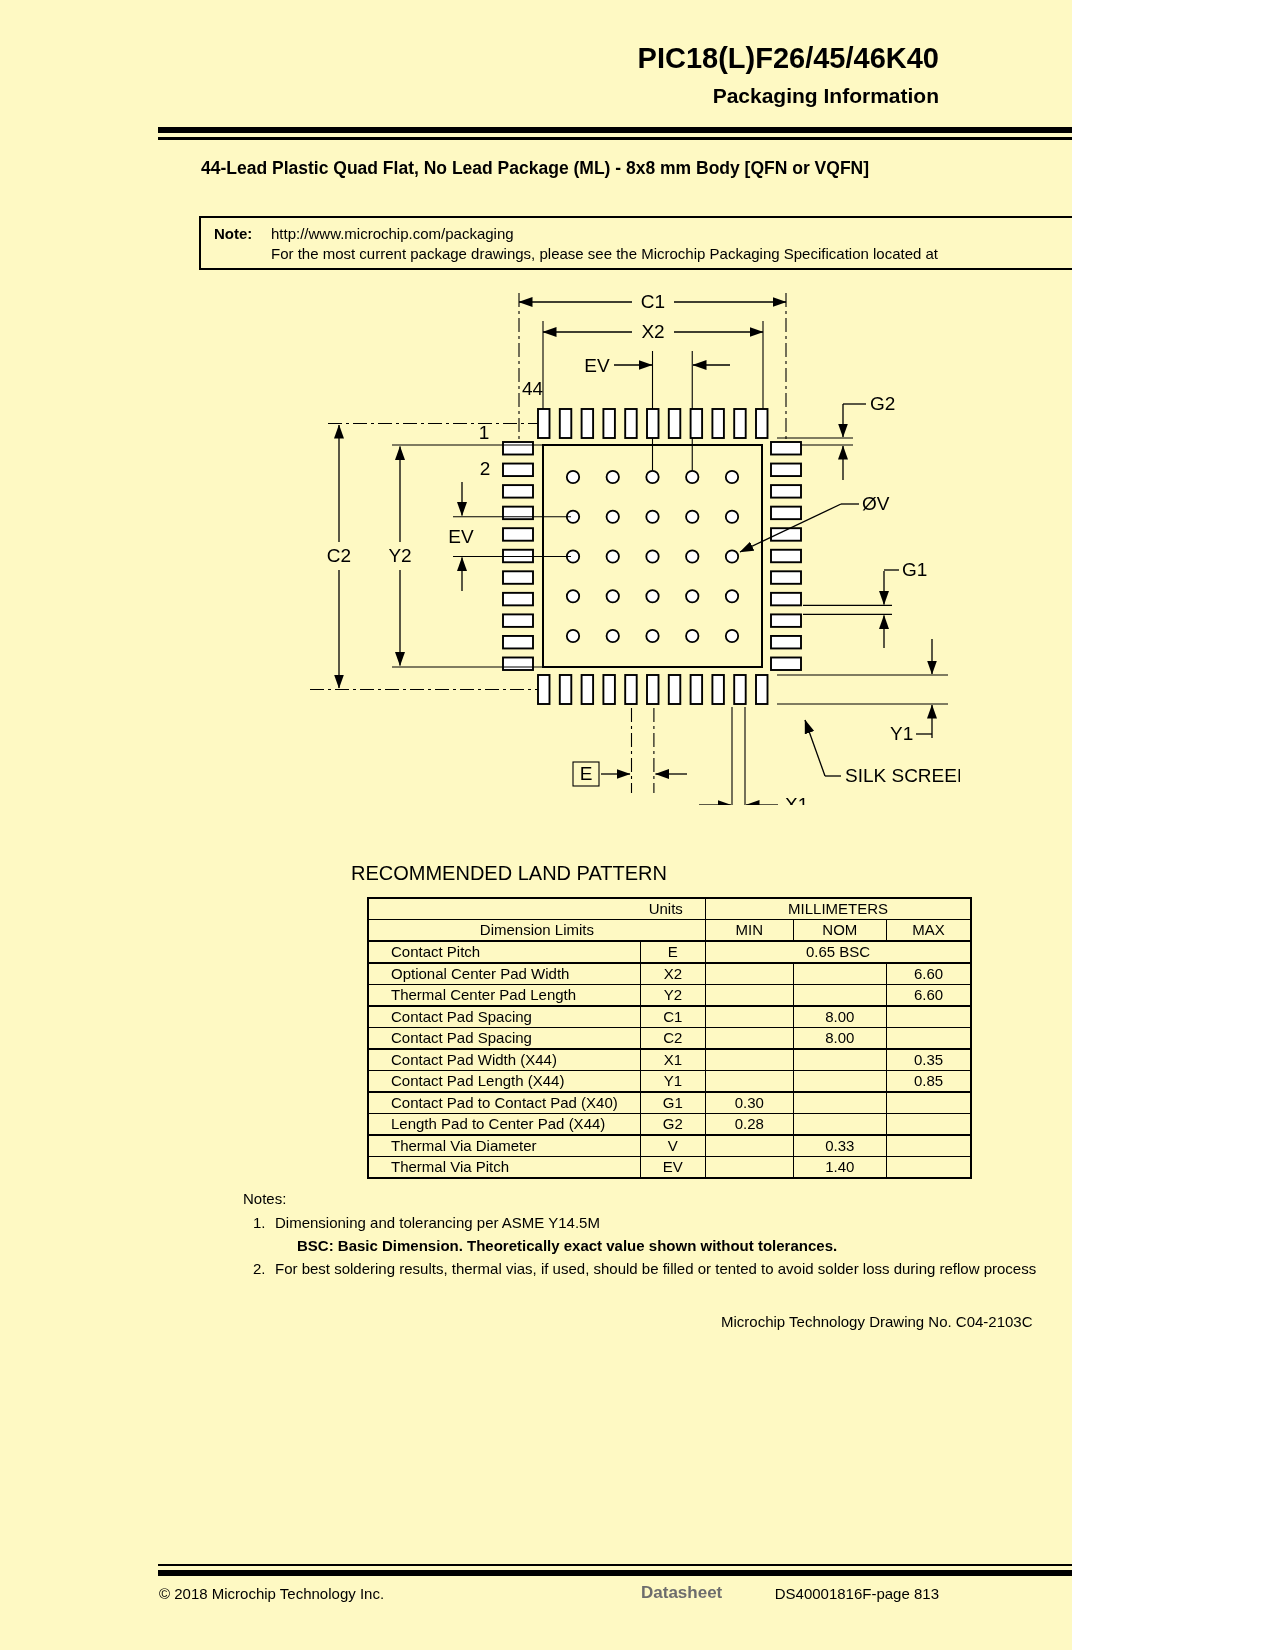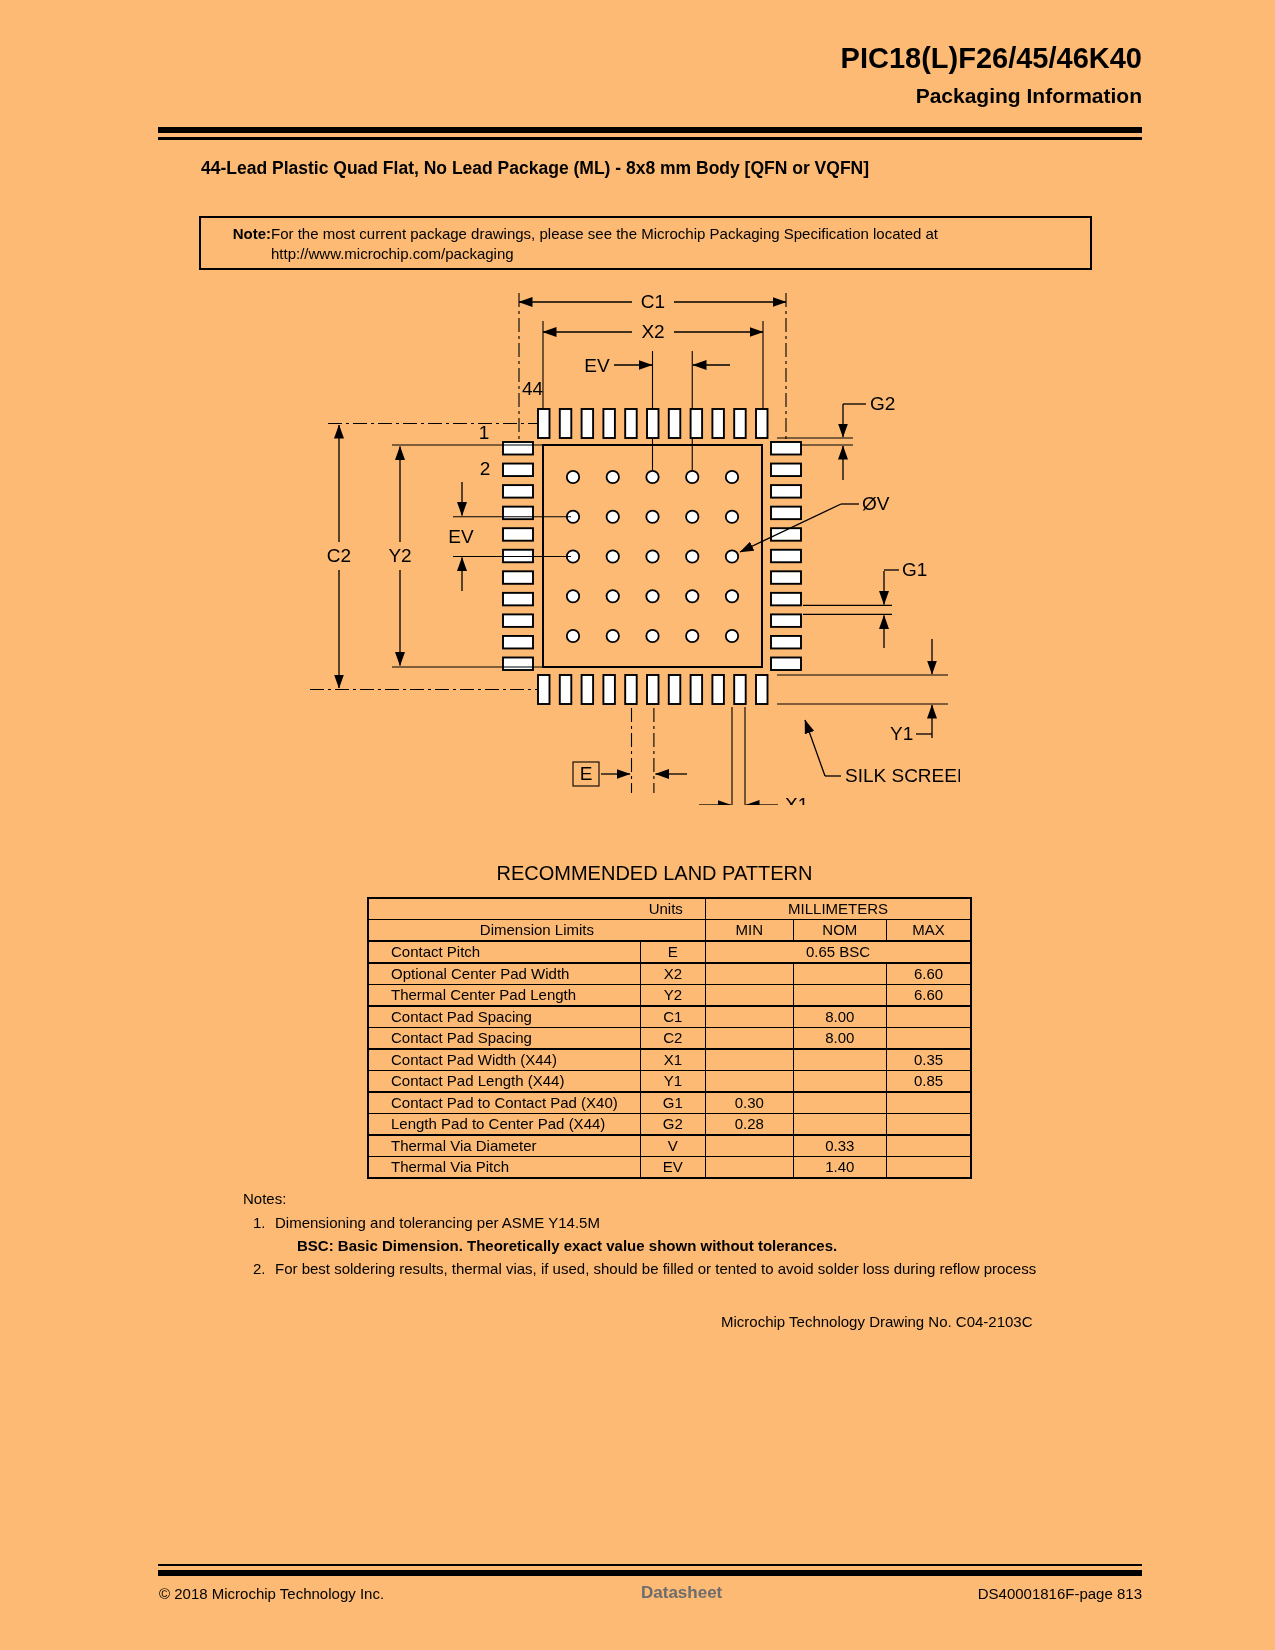--- a/index.html
+++ b/index.html
@@ -1,42 +1,42 @@
 <!DOCTYPE html>
 <html><head>
 <meta charset="utf-8">
 <style>
   html,body{margin:0;padding:0;background:#fff;}
-  #page{position:relative;width:1275px;height:1650px;background:#fdba74;
+  #page{position:relative;width:1072px;height:1650px;background:#fef9c3;
         font-family:"Liberation Sans",sans-serif;color:#000;overflow:hidden;}
   .abs{position:absolute;}
   
   #hdr-title{top:42px;right:133px;font-size:29px;font-weight:bold;letter-spacing:0px;}
   #hdr-sub{top:84px;right:133px;font-size:21px;font-weight:bold;}
   .rule{left:158px;width:984px;background:#000;}
   #rule-top-thick{top:127px;height:6px;}
   #rule-top-thin{top:137px;height:2.5px;}
   
   #sec-head{left:201px;top:158px;font-size:17.5px;font-weight:bold;}
   
   #note-box{left:199px;top:216px;width:889px;height:50px;border:2px solid #000;
             display:flex;align-items:flex-start;font-size:15px;line-height:20px;}
-  #note-box .note-label{font-weight:bold;margin:6px 0 0 13px;width:57px;flex:none;text-align:right;}
+  #note-box .note-label{font-weight:bold;margin:6px 0 0 13px;width:57px;flex:none;}
   #note-box .note-text{margin-top:6px;}
   
   #drawing{left:280px;top:265px;width:680px;height:540px;}
   svg text{font-family:"Liberation Sans",sans-serif;font-size:19px;fill:#000;}
   .ln{stroke:#000;stroke-width:1.3px;fill:none;}
   .thin{stroke:#000;stroke-width:1.1px;fill:none;}
   .dd{stroke:#000;stroke-width:1.1px;fill:none;stroke-dasharray:14 4 3 4;}
   .pad{stroke:#000;stroke-width:1.9px;fill:#fff;}
   .cpad{stroke:#000;stroke-width:2px;fill:none;}
   .via{stroke:#000;stroke-width:1.8px;fill:#fff;}
   
-  #lp-title{left:369px;top:862px;width:571px;text-align:center;font-size:20px;}
+  #lp-title{left:351px;top:862px;width:571px;font-size:20px;}
   #lp-table{left:367px;top:897px;border-collapse:collapse;border:2.5px solid #000;
             font-size:15px;table-layout:fixed;}
   #lp-table td{border:1.4px solid #000;height:20px;padding:0 22px;line-height:1.05;
                overflow:hidden;white-space:nowrap;}
   #lp-table .ra{text-align:right;}
   #lp-table .ce{text-align:center;}
   #lp-table tr.hdr2 td{border-bottom:2px solid #000;text-align:center;}
   #lp-table tr.grp td{border-top:2px solid #000;}
   
   .note-sec{font-size:15px;line-height:21px;}
@@ -61,22 +61,22 @@
   <div class="abs" id="hdr-title">PIC18(L)F26/45/46K40</div>
   <div class="abs" id="hdr-sub">Packaging Information</div>
   <div class="abs rule" id="rule-top-thick"></div>
   <div class="abs rule" id="rule-top-thin"></div>
 
   <div class="abs" id="sec-head">44-Lead Plastic Quad Flat, No Lead Package (ML) - 8x8 mm Body [QFN or VQFN]</div>
 
   <div class="abs" id="note-box">
     <div class="note-label">Note:</div>
     <div class="note-text">
+      <div>http://www.microchip.com/packaging</div>
       <div>For the most current package drawings, please see the Microchip Packaging Specification located at</div>
-      <div>http://www.microchip.com/packaging</div>
     </div>
   </div>
 
   <svg class="abs" id="drawing" viewBox="0 0 680 540" xmlns="http://www.w3.org/2000/svg">
     <defs>
       <marker id="ah" markerUnits="userSpaceOnUse" markerWidth="14" markerHeight="10" refX="13.5" refY="5" orient="auto">
         <path d="M0,0 L14,5 L0,10 Z" fill="#000"></path>
       </marker>
     </defs>
 

